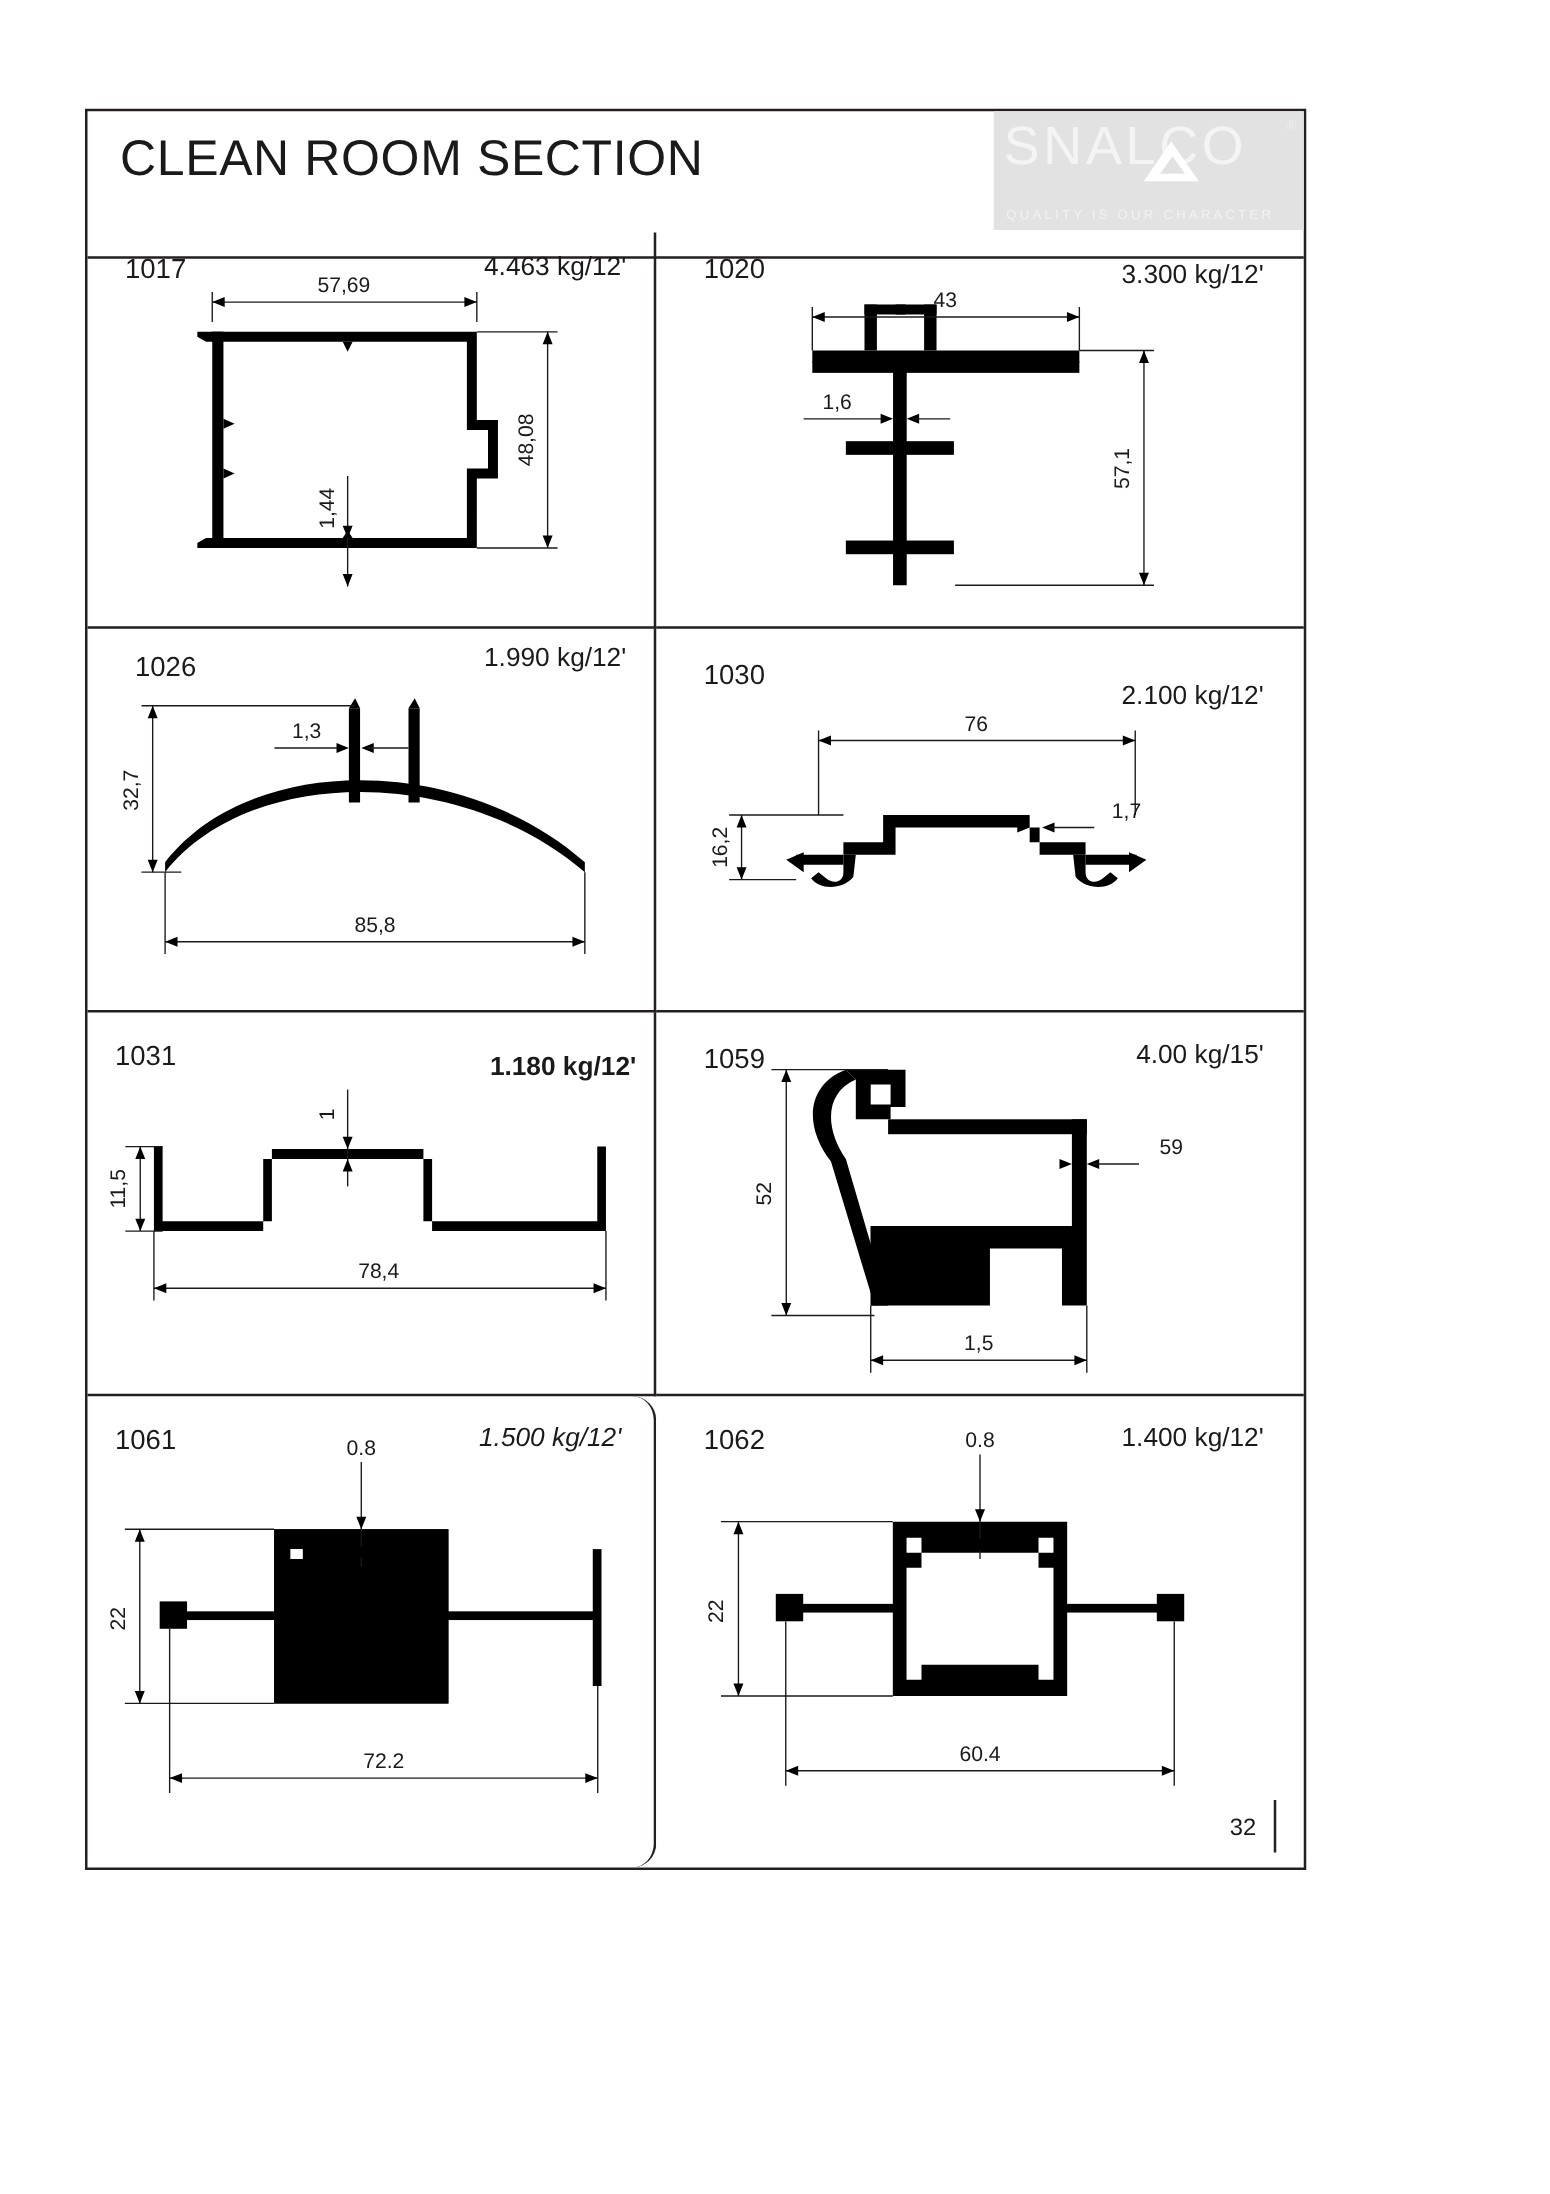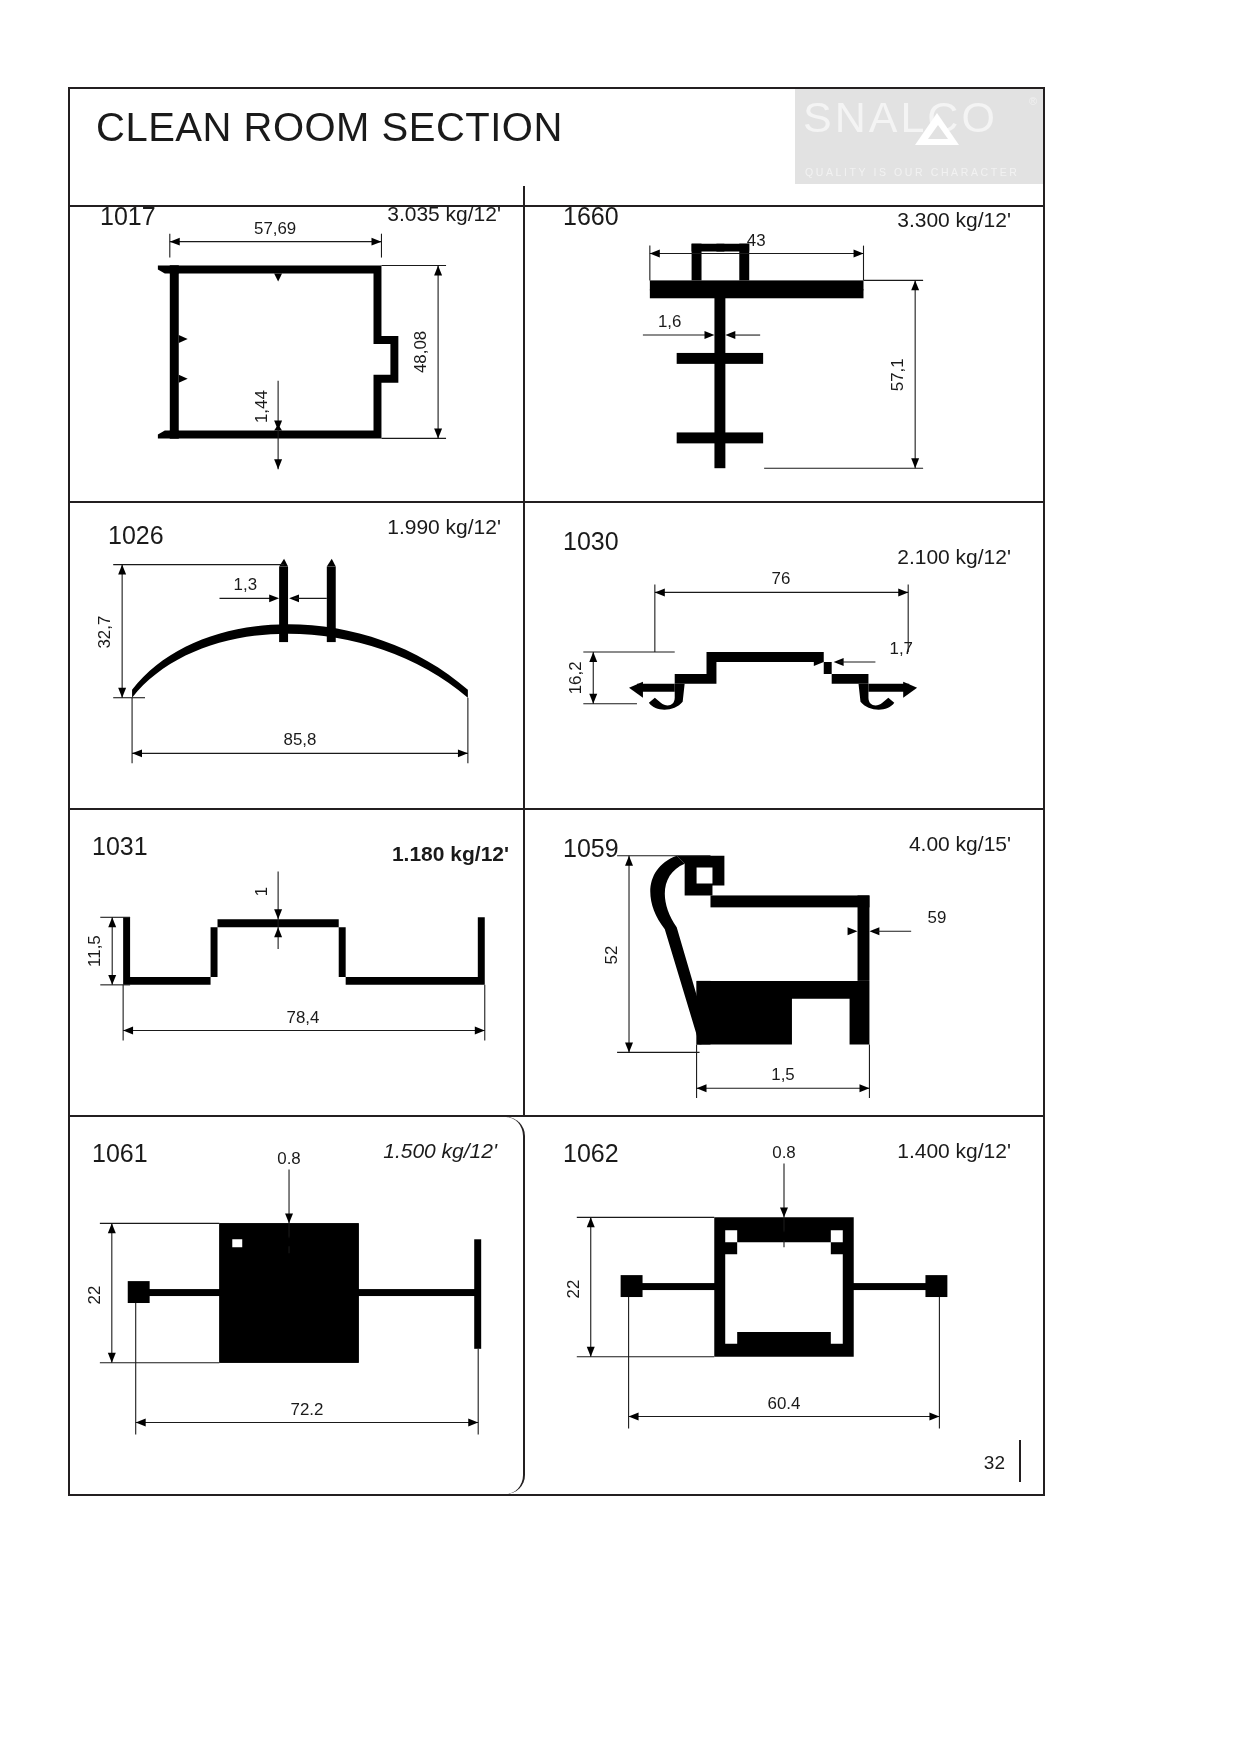--- a/index.html
+++ b/index.html
@@ -97,21 +97,21 @@
   .cell {
     position: relative;
     border-right: 2px solid #231f20;
     border-bottom: 2px solid #231f20;
     overflow: hidden;
   }
   .cell.col2 { border-right: none; }
   .cell.row4 { border-bottom: none; border-radius: 19px; }
   .code {
     position: absolute;
-    font-size: 25px;
+    font-size: 22px;
     color: #1a1a1a;
     white-space: nowrap;
   }
   .weight {
     position: absolute;
     font-size: 21px;
     color: #1a1a1a;
     white-space: nowrap;
   }
   .dwg { position: absolute; left: 0; top: 0; width: 100%; height: 100%; }
@@ -151,21 +151,21 @@
         <div class="logo-tri-inner"></div>
         <div class="logo-reg">®</div>
         <div class="logo-tag">QUALITY IS OUR CHARACTER</div>
       </div>
     </div>
 
     <div class="grid">
 
       <div class="cell">
         <div class="code" style="left:30px; top:16px;">1017</div>
-        <div class="weight" style="right:22px; top:16px;">3.035 kg/12'</div>
+        <div class="weight" style="right:22px; top:16px;">4.463 kg/12'</div>
         <svg class="dwg" viewBox="0 0 455 317">
 
           <path class="profile" d="
             M 100,80 L 313,80 L 313,151 L 330,151 L 330,198 L 313,198 L 313,254
             L 100,254 L 100,246 L 305,246 L 305,190 L 322,190 L 322,159 L 305,159
             L 305,88 L 100,88 Z"></path>
 
           <rect class="profile" x="100" y="80" width="9" height="174"></rect>
 
           <path class="profile" d="M 88,80 L 109,80 L 109,88 L 95,88 L 88,84 Z"></path>
@@ -192,21 +192,21 @@
           <text x="358" y="167" text-anchor="middle" transform="rotate(-90 358 167)">48,08</text>
 
           <line class="dimline" x1="209" y1="196" x2="209" y2="285"></line>
           <path class="profile" d="M 209,246 L 205,236 L 213,236 Z"></path>
           <path class="profile" d="M 209,285 L 205,275 L 213,275 Z"></path>
           <text x="198" y="222" text-anchor="middle" transform="rotate(-90 198 222)">1,44</text>
         </svg>
       </div>
 
       <div class="cell col2">
-        <div class="code" style="left:38px; top:16px;">1660</div>
+        <div class="code" style="left:38px; top:16px;">1020</div>
         <div class="weight" style="right:32px; top:22px;margin-left:47px;">3.300 kg/12'</div>
         <svg class="dwg" viewBox="0 0 520 317">
 
           <rect class="profile" x="125" y="104" width="215" height="9"></rect>
 
           <rect class="profile" x="125" y="95" width="215" height="10"></rect>
 
           <path class="profile" d="M 167,58 L 177,58 L 177,95 L 167,95 Z"></path>
           <path class="profile" d="M 167,58 L 200,58 L 200,66 L 167,66 Z"></path>
 

